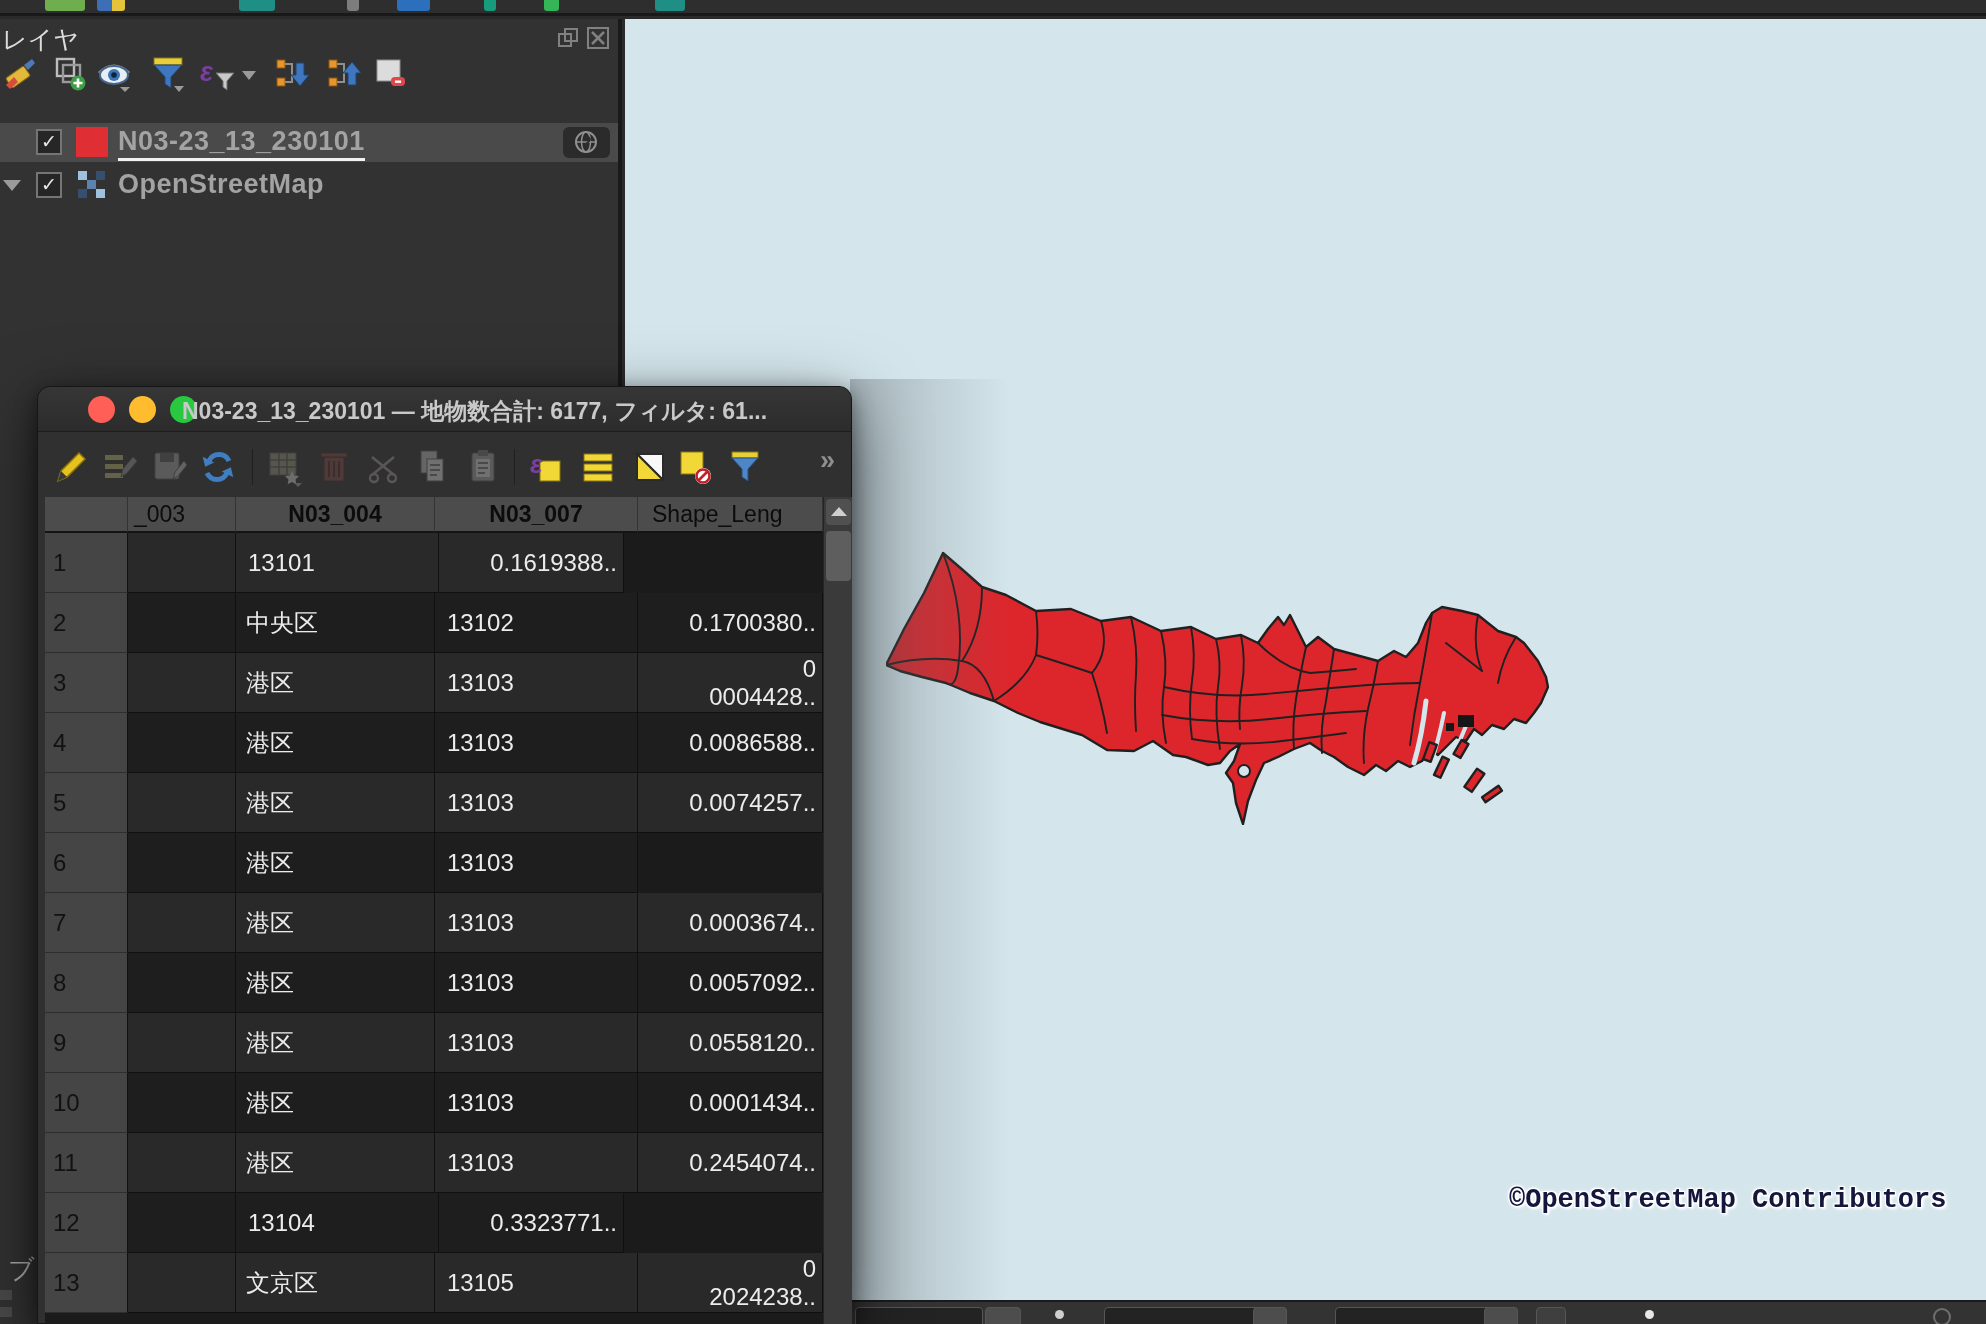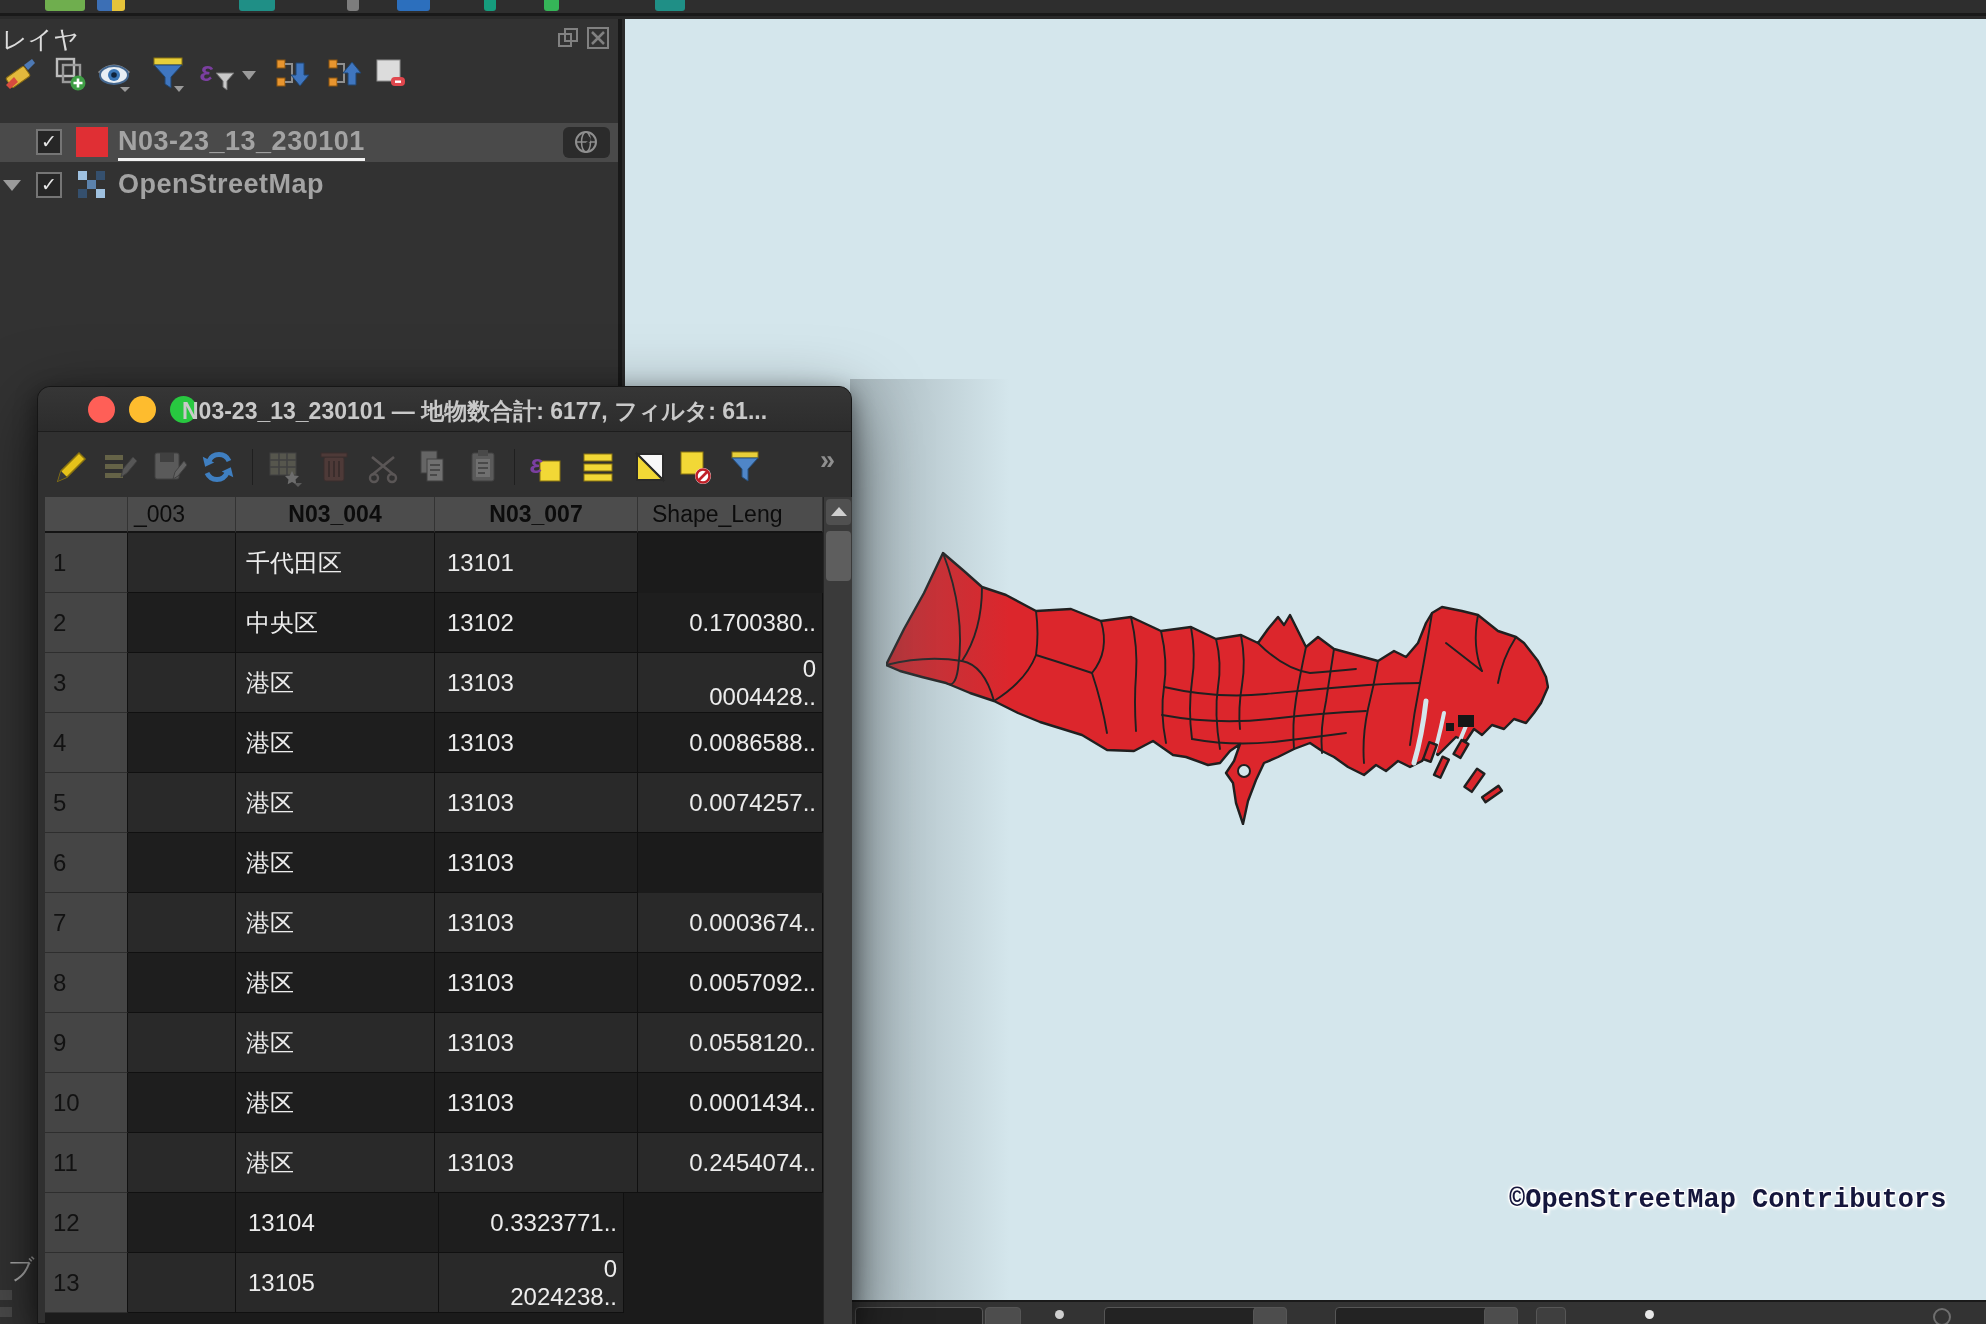--- a/index.html
+++ b/index.html
@@ -338,22 +338,24 @@
         <div class="th c-num"></div>
         <div class="th c-003">_003</div>
         <div class="th c-name">N03_004</div>
         <div class="th c-code">N03_007</div>
         <div class="th c-len">Shape_Leng</div>
       </div>
 
       <div class="tr">
         <div class="td num c-num">1</div>
         <div class="td c-003"></div>
-        <div class="td c-name">千代田区</div>
         <div class="td c-code">13101</div>
+        <div class="td c-len">
+            <span>0.1619388..</span>
+          </div>
       </div>
       <div class="tr">
         <div class="td num c-num">2</div>
         <div class="td c-003"></div>
         <div class="td c-name">中央区</div>
         <div class="td c-code">13102</div>
         <div class="td c-len">
             <span>0.1700380..</span>
           </div>
       </div>
@@ -440,20 +442,21 @@
         <div class="td num c-num">12</div>
         <div class="td c-003"></div>
         <div class="td c-code">13104</div>
         <div class="td c-len">
             <span>0.3323771..</span>
           </div>
       </div>
       <div class="tr">
         <div class="td num c-num">13</div>
         <div class="td c-003"></div>
+        <div class="td c-name">文京区</div>
         <div class="td c-code">13105</div>
         <div class="td c-len">
             <span>0</span>
             <span>2024238..</span>
           </div>
       </div>
     </div>
 
     <div class="vscroll">
       <div class="vs-btn">

